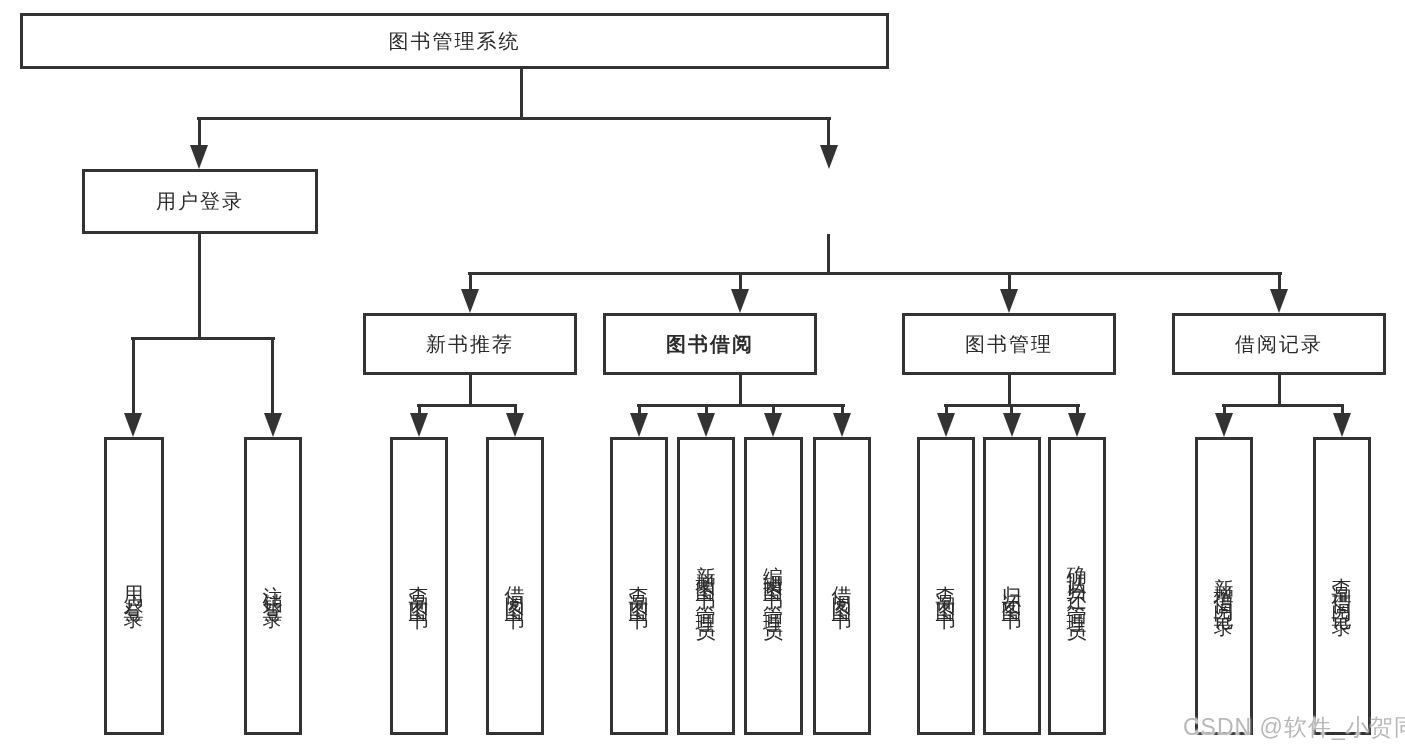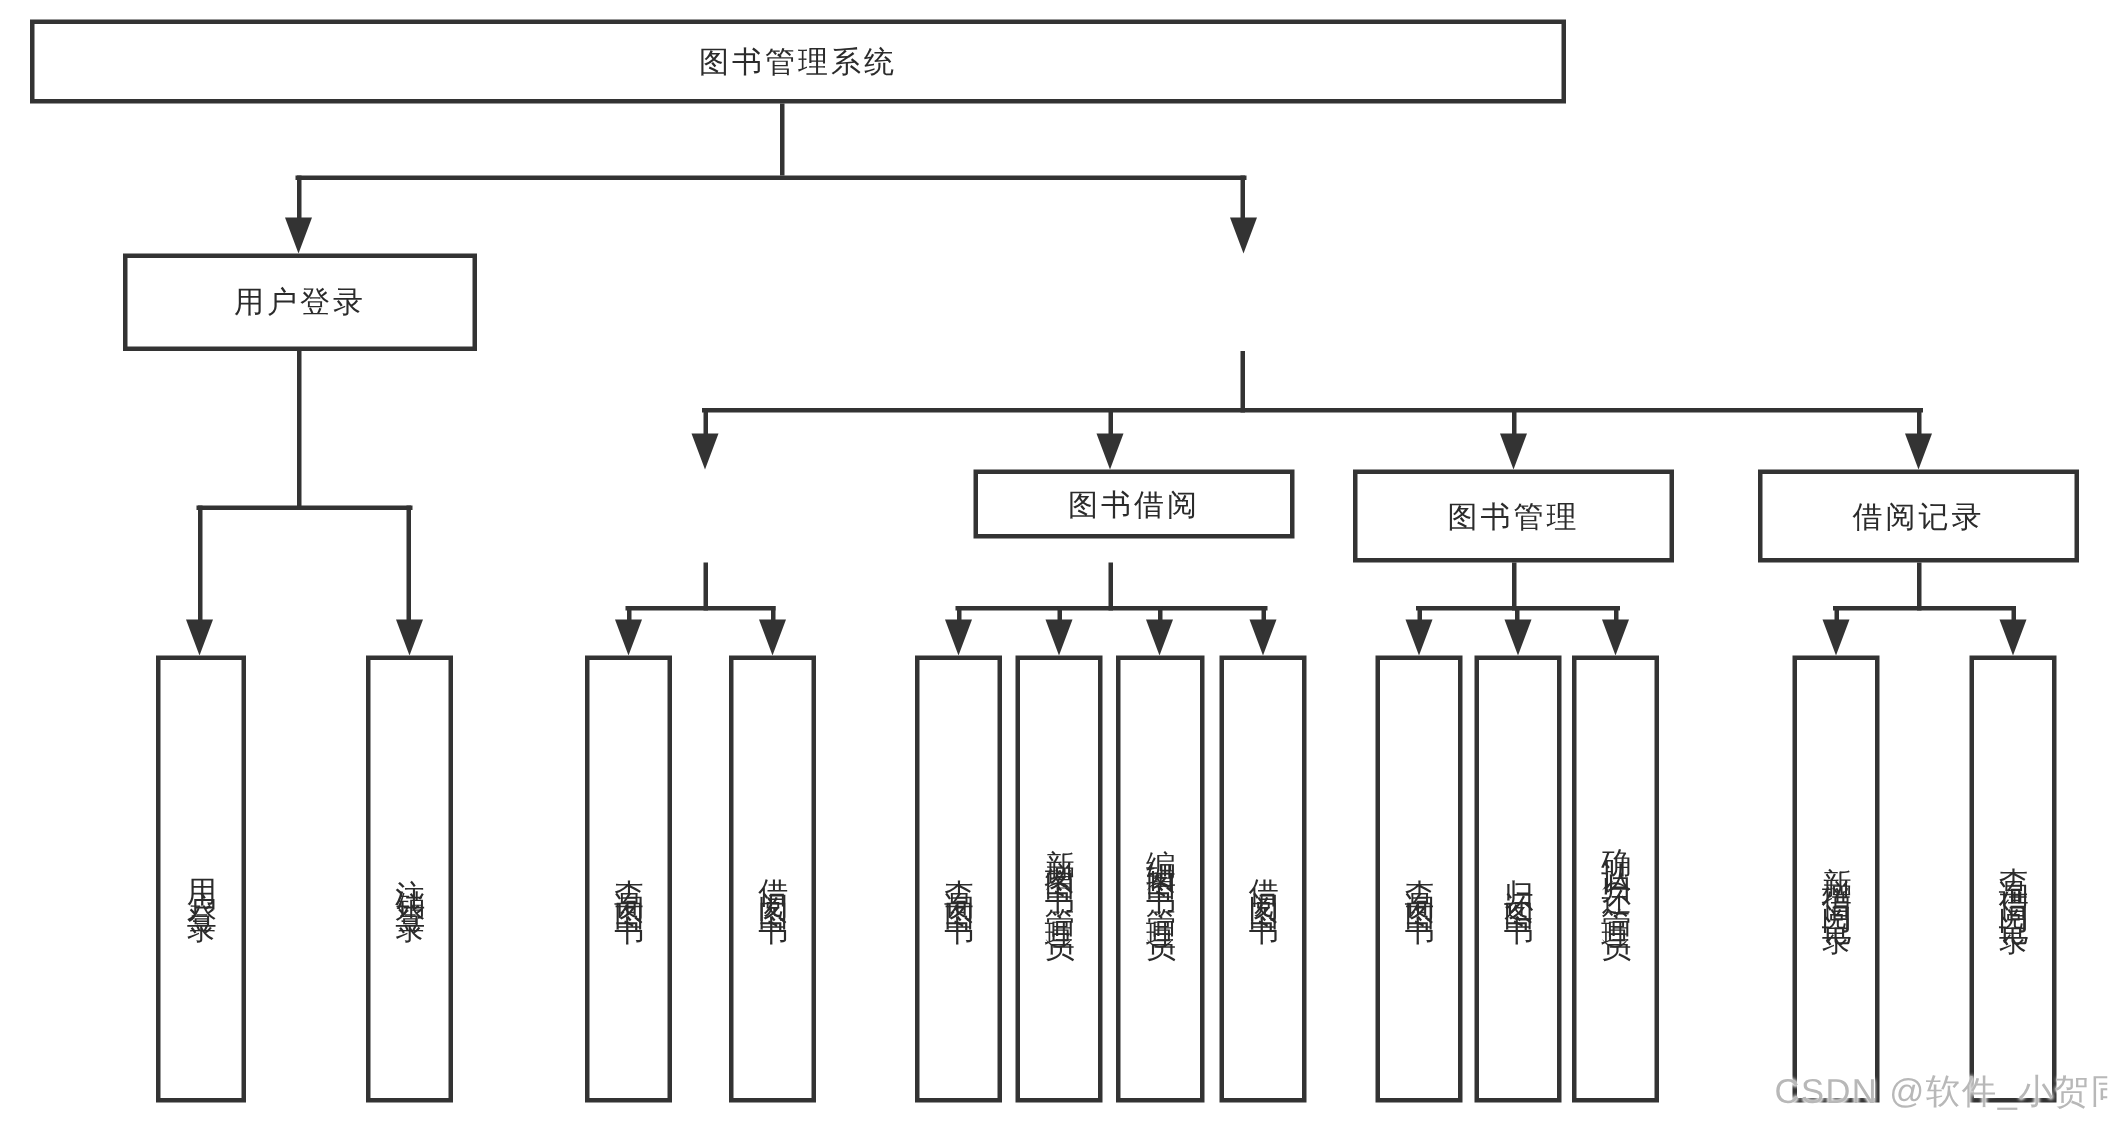--- a/index.html
+++ b/index.html
@@ -29,21 +29,21 @@
     position:absolute;left:1183px;top:712px;z-index:5;
     font-size:23px;letter-spacing:1px;color:#b8b8b8;white-space:nowrap;
     text-shadow:0 0 3px #ffffff,0 0 3px #ffffff,0 1px 2px #ffffff;
   }
 </style>
 </head>
 <body>
 
 <div class="canvas">
 
-  <div class="bx" style="left:20px;top:13px;width:1024px;height:56px;">图书管理系统</div>
+  <div class="bx" style="left:20px;top:13px;width:869px;height:56px;">图书管理系统</div>
 
   <div class="ln" style="left:520px;top:69px;width:3px;height:48px;"></div>
   <div class="ln" style="left:197px;top:117px;width:634px;height:3px;"></div>
   <div class="ln" style="left:198px;top:117px;width:3px;height:29px;"></div>
   <div class="ln" style="left:827px;top:117px;width:3px;height:29px;"></div>
   <div class="ar" style="left:190px;top:145px;"></div>
   <div class="ar" style="left:820px;top:145px;"></div>
 
   <div class="bx" style="left:82px;top:169px;width:236px;height:65px;">用户登录</div>
 
@@ -58,21 +58,22 @@
   <div class="ln" style="left:468px;top:272px;width:814px;height:3px;"></div>
   <div class="ln" style="left:469px;top:272px;width:3px;height:18px;"></div>
   <div class="ln" style="left:739px;top:272px;width:3px;height:18px;"></div>
   <div class="ln" style="left:1008px;top:272px;width:3px;height:18px;"></div>
   <div class="ln" style="left:1278px;top:272px;width:3px;height:18px;"></div>
   <div class="ar" style="left:461px;top:289px;"></div>
   <div class="ar" style="left:731px;top:289px;"></div>
   <div class="ar" style="left:1000px;top:289px;"></div>
   <div class="ar" style="left:1270px;top:289px;"></div>
 
-  <div class="bx" style="left:649px;top:313px;width:214px;height:46px;">图书借阅</div>
+  <div class="bx" style="left:363px;top:313px;width:214px;height:62px;">新书推荐</div>
+  <div class="bx" style="left:603px;top:313px;width:214px;height:62px;font-weight:bold;">图书借阅</div>
   <div class="bx" style="left:902px;top:313px;width:214px;height:62px;">图书管理</div>
   <div class="bx" style="left:1172px;top:313px;width:214px;height:62px;">借阅记录</div>
 
   <div class="ln" style="left:469px;top:375px;width:3px;height:32px;"></div>
   <div class="ln" style="left:417px;top:404px;width:100px;height:3px;"></div>
   <div class="ln" style="left:418px;top:404px;width:3px;height:10px;"></div>
   <div class="ln" style="left:514px;top:404px;width:3px;height:10px;"></div>
   <div class="ar" style="left:410px;top:413px;"></div>
   <div class="ar" style="left:506px;top:413px;"></div>
 

